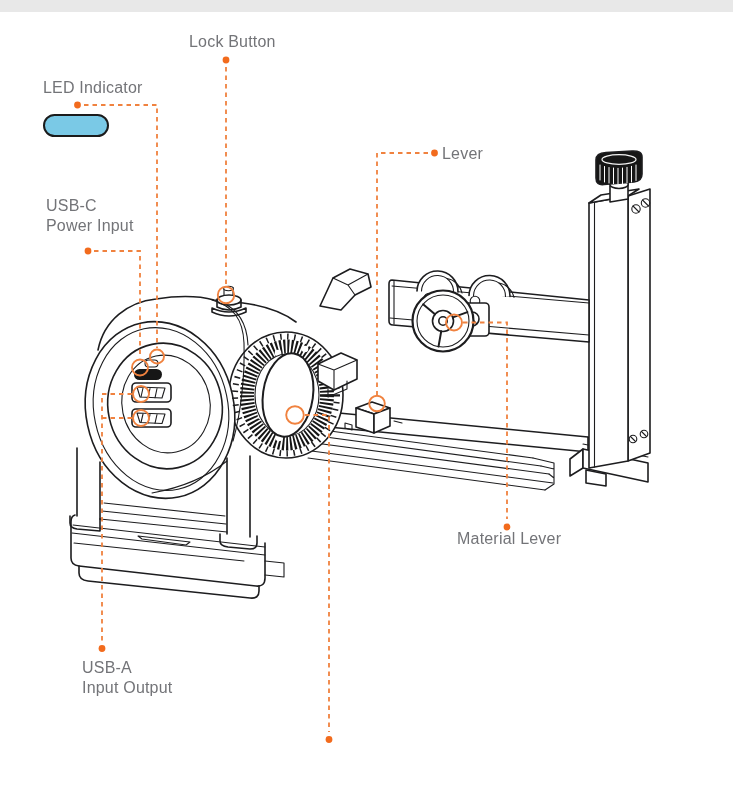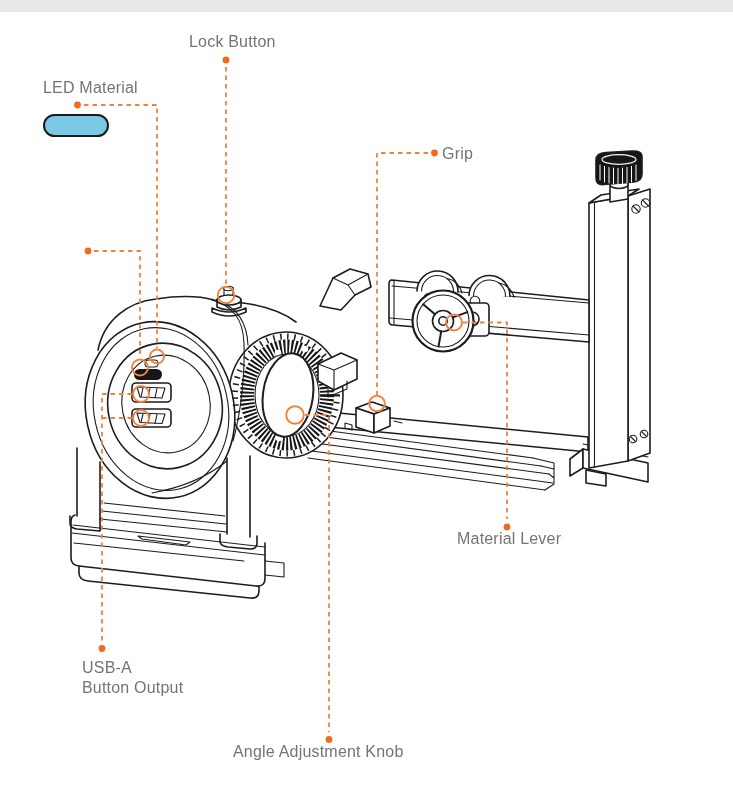--- a/index.html
+++ b/index.html
@@ -237,22 +237,25 @@
       <circle class="dot" cx="507" cy="515" r="3.4"></circle>
     </g>
     <g>
       <circle class="tcirc" cx="295" cy="403" r="8.8"></circle>
       <path class="dash" d="M305,403 L329,403 L329,720"></path>
       <circle class="dot" cx="329" cy="727.5" r="3.4"></circle>
     </g>
   </svg>
 
   <div class="lbl" style="left:189px;top:20px;">Lock Button</div>
-  <div class="lbl" style="left:43px;top:66px;">LED Material</div>
+  <div class="lbl" style="left:43px;top:66px;">LED Indicator</div>
   <div class="led-pill"></div>
-  <div class="lbl" style="left:442px;top:132px;">Grip</div>
+  <div class="lbl" style="left:46px;top:184px;">
+    <div>USB-C</div>
+    <div>Power Input</div>
+  </div>
+  <div class="lbl" style="left:442px;top:132px;">Lever</div>
   <div class="lbl" style="left:457px;top:517px;">Material Lever</div>
   <div class="lbl" style="left:82px;top:646px;">
     <div>USB-A</div>
-    <div>Button Output</div>
+    <div>Input Output</div>
   </div>
-  <div class="lbl" style="left:233px;top:730px;">Angle Adjustment Knob</div>
 </div>
 
 </body></html>

